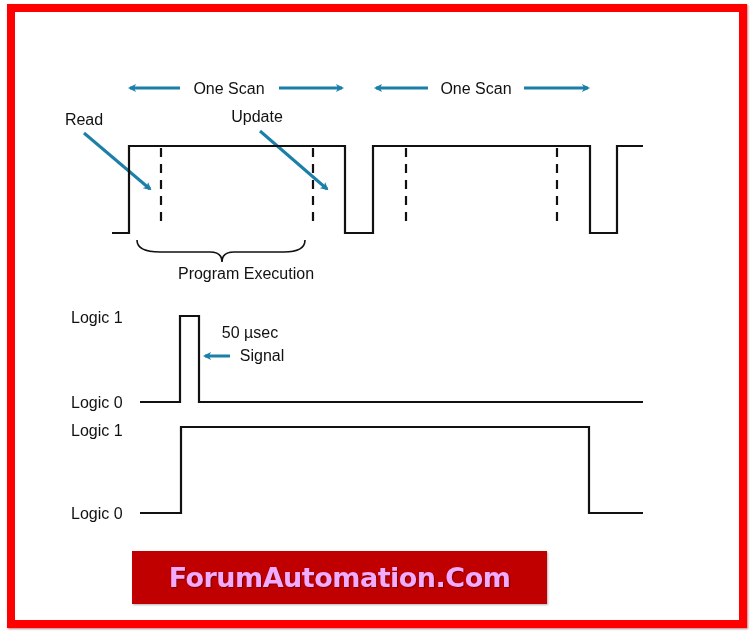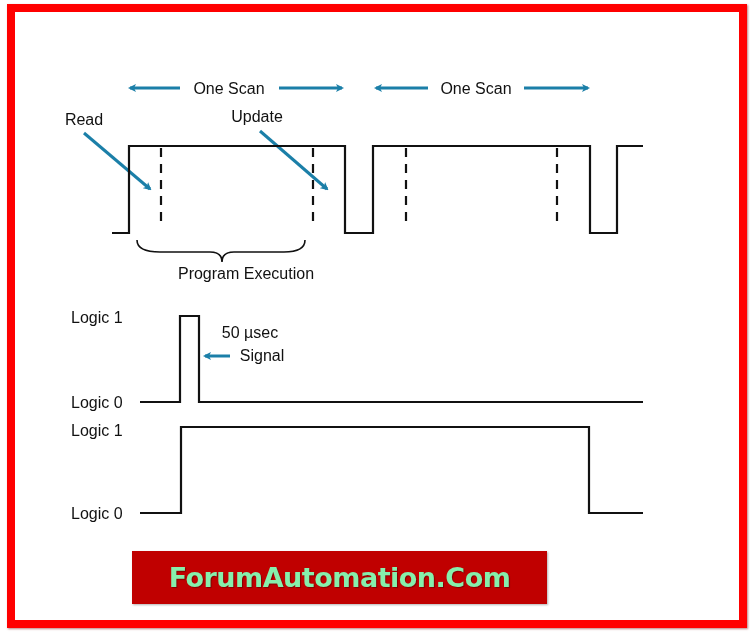--- a/index.html
+++ b/index.html
@@ -1,21 +1,21 @@
 <!DOCTYPE html>
 <html><head>
 <meta charset="utf-8">
 <style>
   html, body { margin: 0; padding: 0; background: #ffffff; }
   body { width: 750px; height: 634px; position: relative; overflow: hidden; font-family: "Liberation Sans", sans-serif; }
   .frame { position: absolute; left: 7px; top: 4px; width: 724px; height: 608px; border: 8px solid #ff0000; box-shadow: 1px 1px 2px rgba(120,0,0,0.5); background: #fff; }
   svg.diagram { position: absolute; left: 0; top: 0; }
   .lbl { font-family: "Liberation Sans", sans-serif; font-size: 16px; fill: #111; }
   .banner { position: absolute; left: 132px; top: 551px; width: 415px; height: 53px; background: #c00000; display: flex; align-items: center; justify-content: center; box-shadow: 1px 1px 2px rgba(0,0,0,0.3); }
-  .banner span { color: #86efac; font-family: "DejaVu Sans", sans-serif; font-weight: bold; font-size: 27px; letter-spacing: -0.5px; text-shadow: 1px 1px 1px rgba(0,0,0,0.35); }
+  .banner span { color: #f0abfc; font-family: "DejaVu Sans", sans-serif; font-weight: bold; font-size: 27px; letter-spacing: -0.5px; text-shadow: 1px 1px 1px rgba(0,0,0,0.35); }
 </style>
 </head>
 <body>
 
 <div class="frame"></div>
 
 <svg class="diagram" width="750" height="634" viewBox="0 0 750 634">
   <defs>
     <marker id="ah" markerWidth="8" markerHeight="8" refX="6" refY="4" orient="auto" markerUnits="userSpaceOnUse">
       <path d="M0,0 L8,4 L0,8 L2,4 Z" fill="#1b7fa8"></path>

